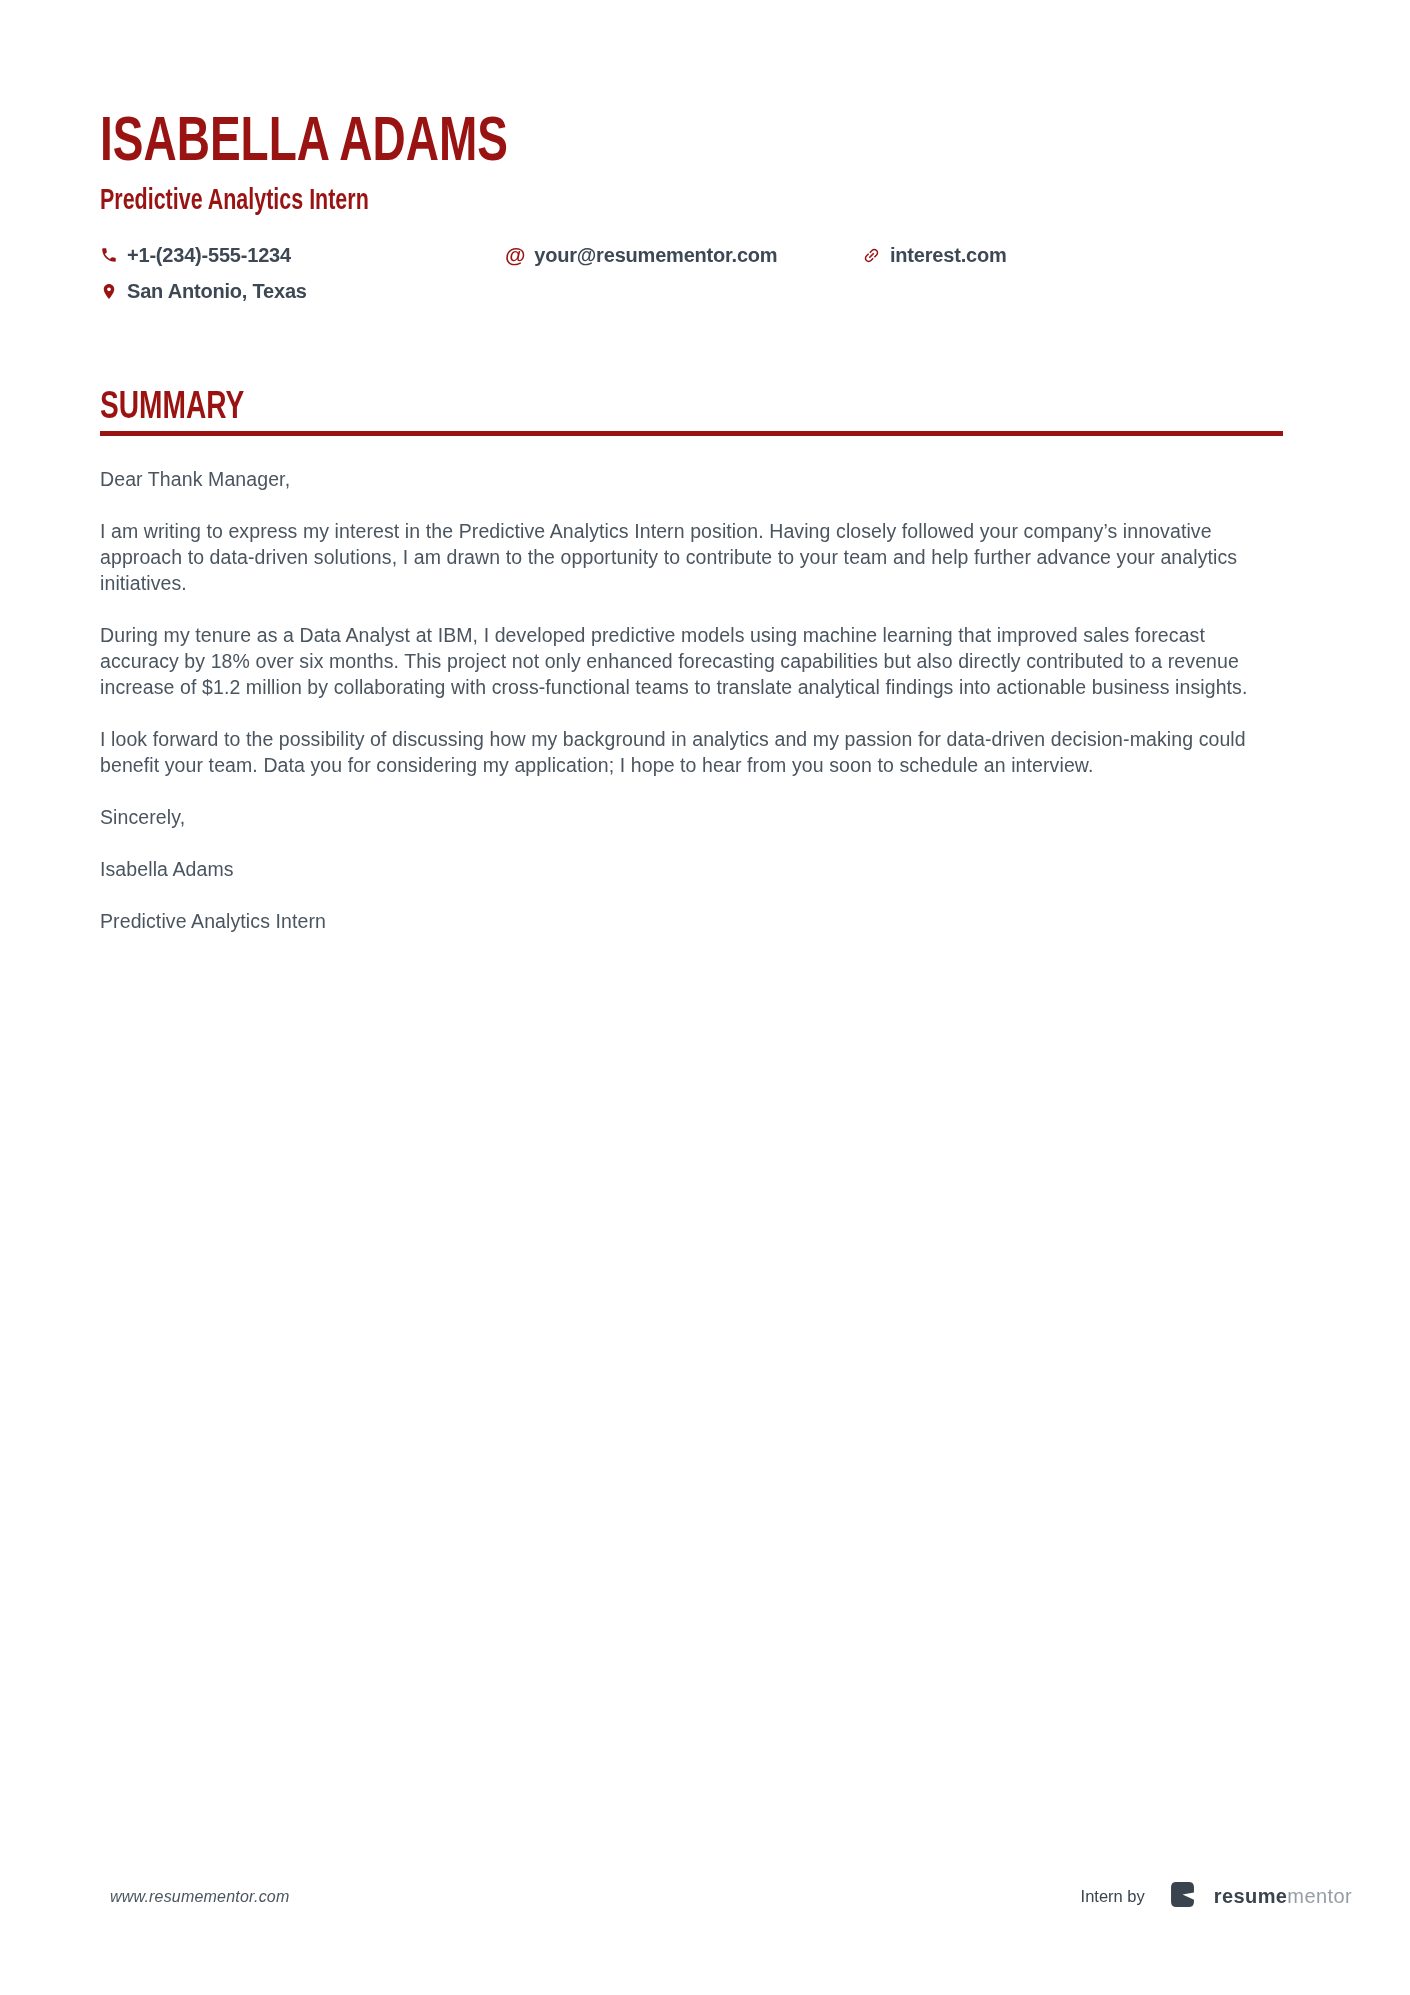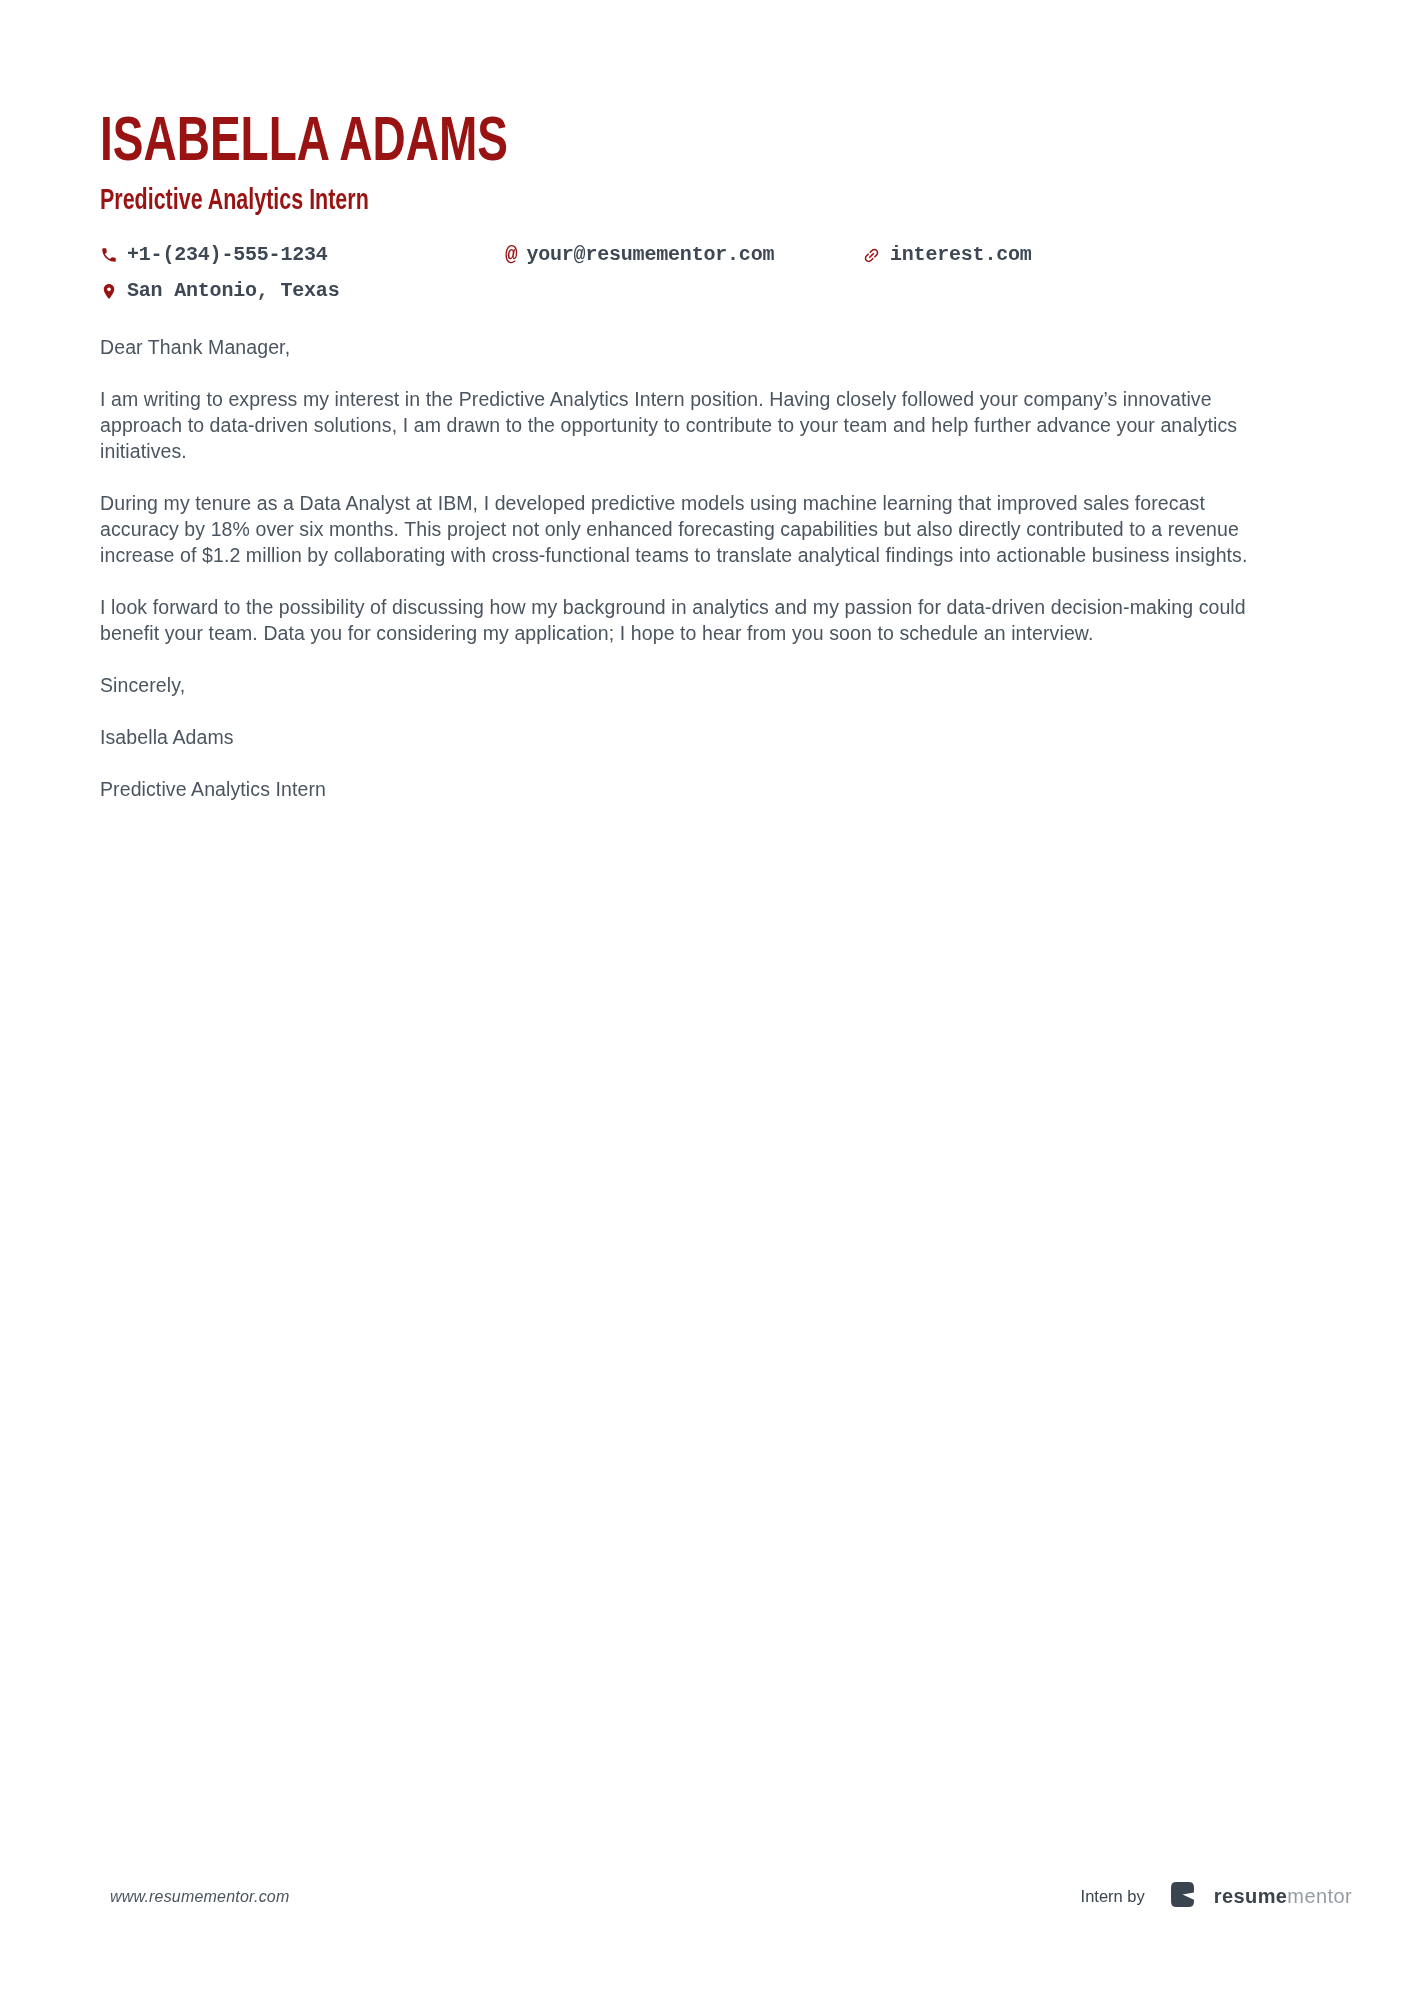--- a/index.html
+++ b/index.html
@@ -45,21 +45,20 @@
     transform:scaleX(0.74);
     transform-origin:left center;
     white-space:nowrap;
   }
   .contact-grid{
     margin-top:28px;
     display:grid;
     grid-template-columns:405px 357px auto;
     row-gap:10px;
     align-items:center;
-    font-family:Liberation Mono, monospace;
   }
   .contact-item{
     display:flex;
     align-items:center;
     gap:9px;
     font-size:20px;
     line-height:26px;
     font-weight:700;
     color:var(--contact-text);
     letter-spacing:-0.2px;
@@ -171,20 +170,23 @@
             <svg width="18" height="19" viewBox="0 0 24 24">
                 <path fill="#9a1313" d="M12 2C8.13 2 5 5.13 5 9c0 5.25 7 13 7 13s7-7.75 7-13c0-3.87-3.13-7-7-7zm0 9.5c-1.38 0-2.5-1.12-2.5-2.5s1.12-2.5 2.5-2.5 2.5 1.12 2.5 2.5-1.12 2.5-2.5 2.5z"></path>
               </svg>
           </span>
           <span>San Antonio, Texas</span>
         </div>
       </div>
     </header>
 
     <section>
+      <div class="section-head">
+        <h3 class="section-title">SUMMARY</h3>
+      </div>
 
       <div class="letter">
         <p>Dear Thank Manager,</p>
         <p>I am writing to express my interest in the Predictive Analytics Intern position. Having closely followed your company’s innovative approach to data-driven solutions, I am drawn to the opportunity to contribute to your team and help further advance your analytics initiatives.</p>
         <p>During my tenure as a Data Analyst at IBM, I developed predictive models using machine learning that improved sales forecast accuracy by 18% over six months. This project not only enhanced forecasting capabilities but also directly contributed to a revenue increase of $1.2 million by collaborating with cross-functional teams to translate analytical findings into actionable business insights.</p>
         <p>I look forward to the possibility of discussing how my background in analytics and my passion for data-driven decision-making could benefit your team. Data you for considering my application; I hope to hear from you soon to schedule an interview.</p>
         <p>Sincerely,</p>
         <p>Isabella Adams</p>
         <p>Predictive Analytics Intern</p>
       </div>

